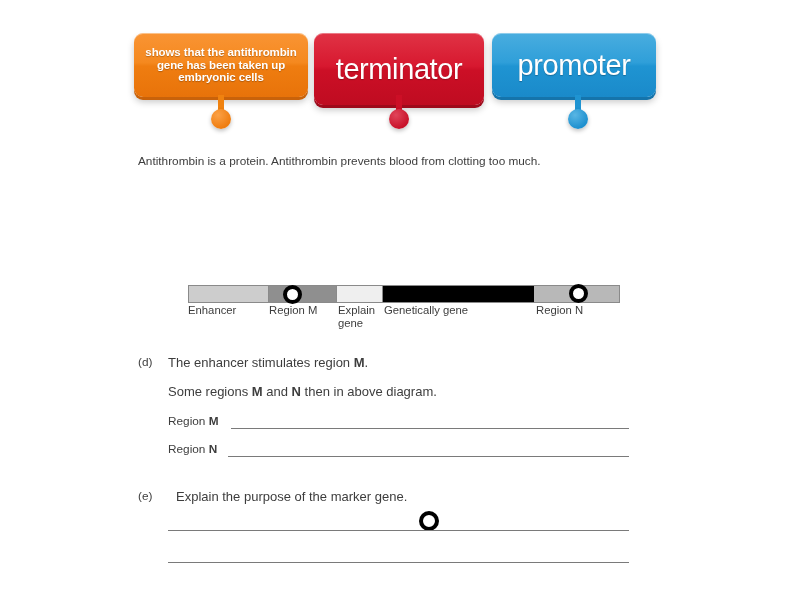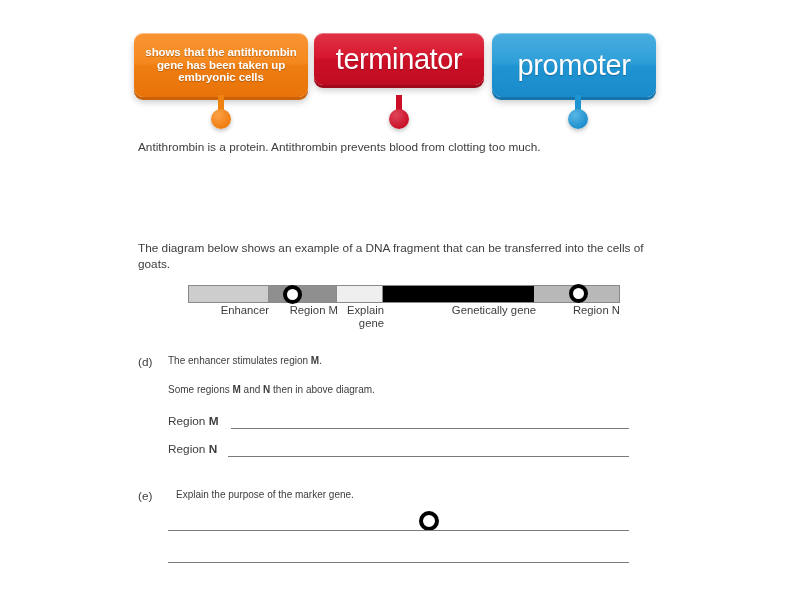--- a/index.html
+++ b/index.html
@@ -60,21 +60,21 @@
   .card.orange .card-text {
     font-size: 11.5px;
     font-weight: bold;
     letter-spacing: -0.1px;
   }
 
   .card.red {
     left: 314px;
     top: 33px;
     width: 170px;
-    height: 52px;
+    height: 72px;
     background: linear-gradient(180deg, #e03345 0%, #d7182f 46%, #cc0f26 52%, #bf0c21 100%);
     box-shadow: inset 0 1px 0 rgba(255,255,255,0.35),
                 0 3px 0 #9e0a1b,
                 0 5px 7px rgba(0,0,0,0.22);
   }
   .card.red .card-text {
     font-size: 29px;
     font-weight: normal;
     letter-spacing: -0.4px;
   }
@@ -127,20 +127,21 @@
   .pin.blue .knob    { background: radial-gradient(circle at 35% 30%, #59b6e4, #1e90cf 70%); }
 
   
   .para {
     position: absolute;
     left: 138px;
     width: 528px;
     font-size: 11.8px;
     line-height: 1.33;
     color: #3d3d3d;
+    margin-top: 14px;
   }
   #para-1 { top: 140px; }
   #para-2 { top: 169px; }
   #para-3 { top: 198px; }
   #para-4 { top: 241px; }
 
   
   #diagram {
     position: absolute;
     left: 188px;
@@ -165,21 +166,21 @@
     position: absolute;
     left: 188px;
     top: 304px;
     width: 432px;
     height: 30px;
   }
   .dlabel {
     position: absolute;
     font-size: 11.3px;
     color: #3d3d3d;
-    text-align: right;
+    text-align: left;
     line-height: 1.18;
     white-space: nowrap;
   }
   .dlabel.wrap { white-space: normal; }
   #dl-enhancer   { left: 0px;   width: 81px; }
   #dl-regionm    { left: 81px;  width: 69px; }
   #dl-marker     { left: 150px; width: 46px; }
   #dl-antithromb { left: 196px; width: 152px; }
   #dl-regionn    { left: 348px; width: 84px; }
 
@@ -201,21 +202,21 @@
   
   .q-letter {
     position: absolute;
     left: 138px;
     font-size: 11.8px;
     color: #3d3d3d;
   }
   .q-text {
     position: absolute;
     left: 168px;
-    font-size: 10px;
+    font-size: 13px;
     color: #3d3d3d;
     white-space: nowrap;
   }
   .q-text b, .para b { font-weight: bold; }
 
   #qd-letter { top: 355px; }
   #qd-text-1 { top: 355px; }
   #qd-text-2 { top: 384px; }
 
   #qe-letter { top: 489px; }
@@ -264,21 +265,20 @@
 
   <div class="card blue" id="card-blue">
     <span class="card-text">promoter</span>
   </div>
   <div class="pin blue" style="left:568px; top:95px;">
     <div class="stalk"></div>
     <div class="knob"></div>
   </div>
 
   <div class="para" id="para-1">Antithrombin is a protein. Antithrombin prevents blood from clotting too much.</div>
-  <div class="para" id="para-4">The diagram below shows an example of a DNA fragment that can be transferred into the cells of goats.</div>
 
   <div id="diagram">
     <div class="seg enhancer"></div>
     <div class="seg regionm"></div>
     <div class="seg marker"></div>
     <div class="seg antithromb"></div>
     <div class="seg regionn"></div>
   </div>
 
   <div class="diagram-labels">

